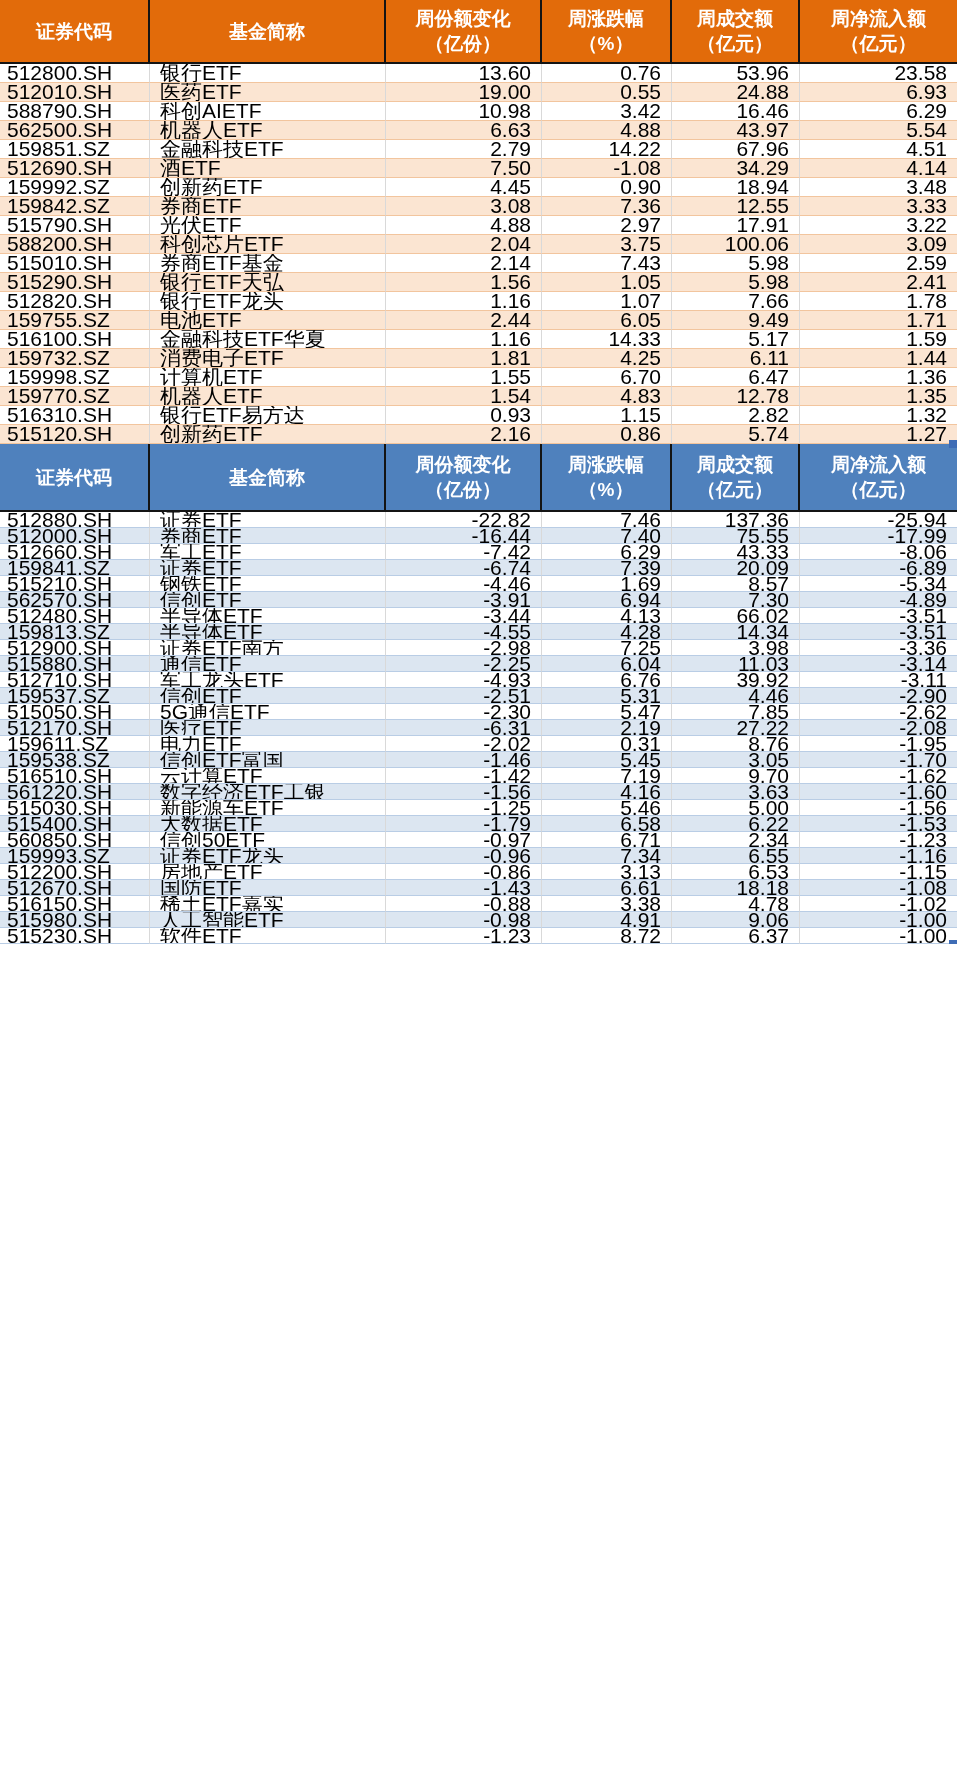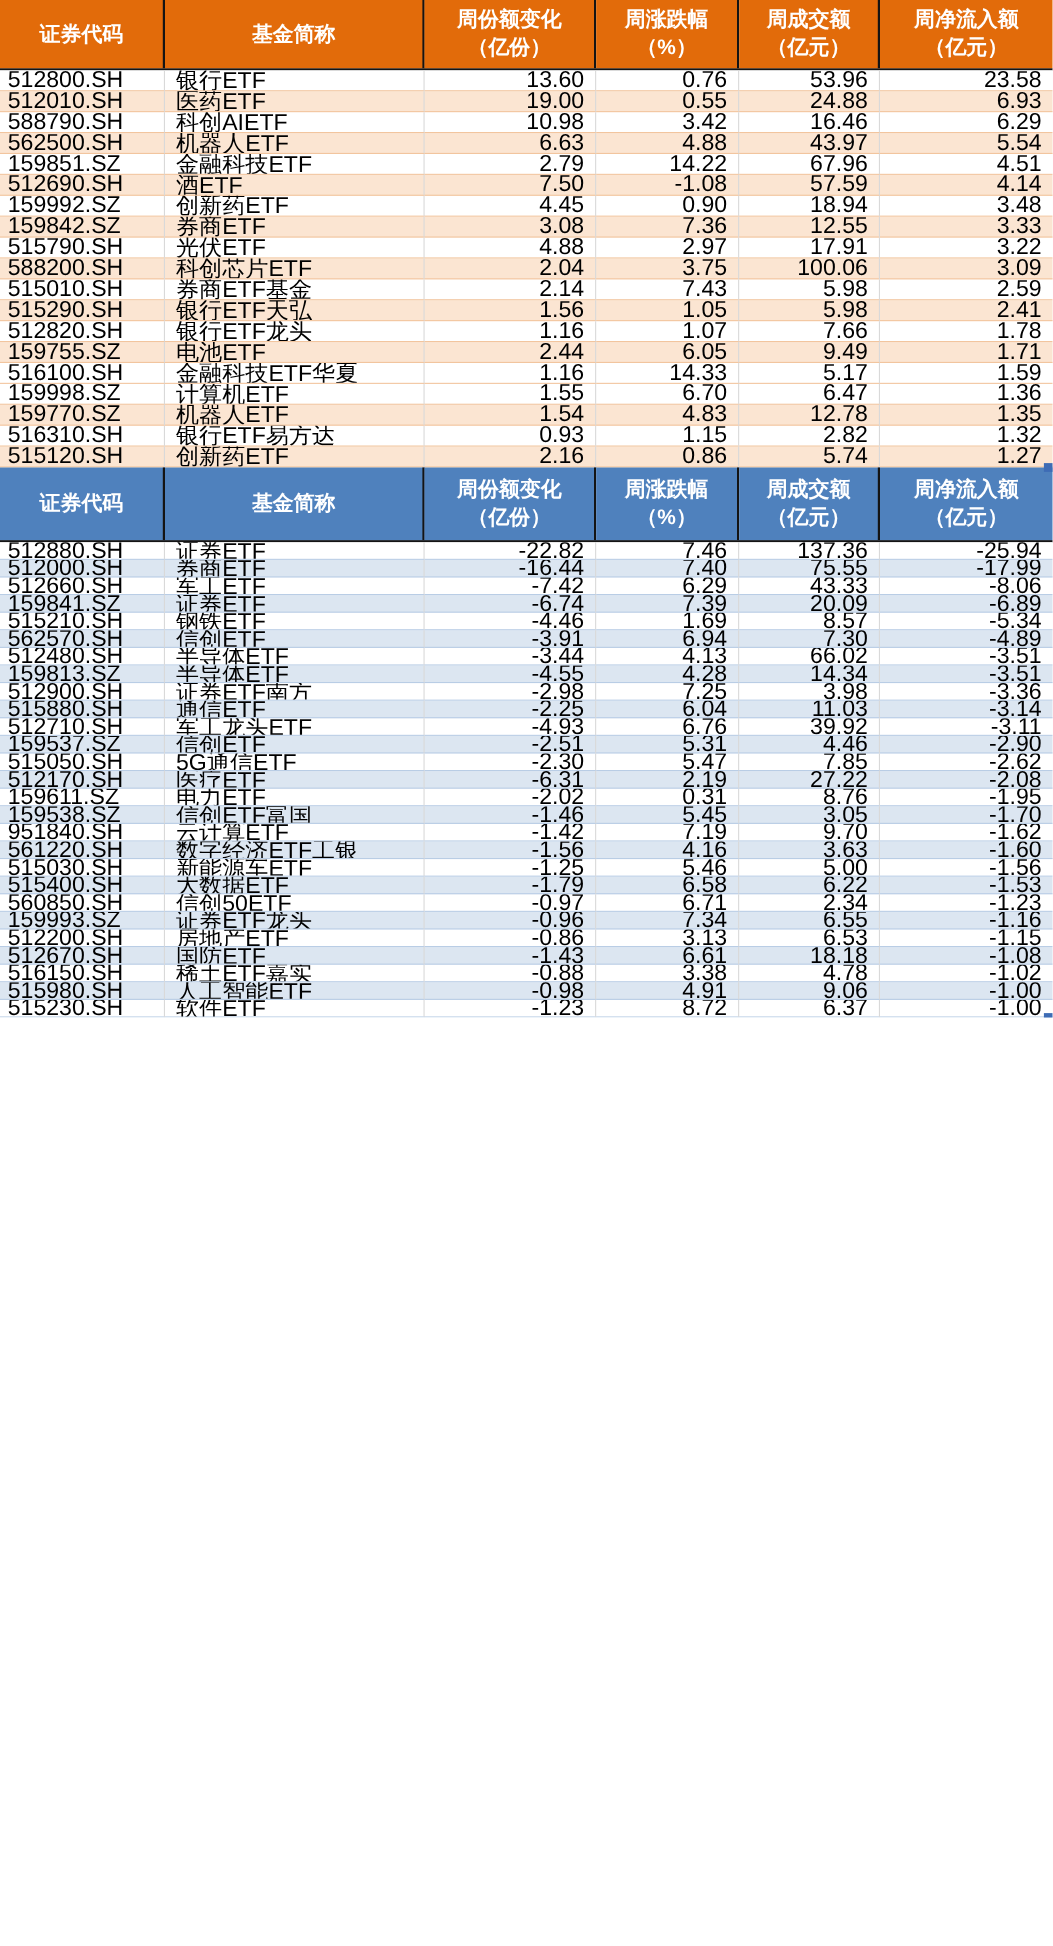--- a/index.html
+++ b/index.html
@@ -129,21 +129,21 @@
           <div class="cell b c2">2.79</div>
           <div class="cell b c3">14.22</div>
           <div class="cell b c4">67.96</div>
           <div class="cell b c5">4.51</div>
         </div>
         <div class="row stripe">
           <div class="cell b c0">512690.SH</div>
           <div class="cell b c1">酒ETF</div>
           <div class="cell b c2">7.50</div>
           <div class="cell b c3">-1.08</div>
-          <div class="cell b c4">57.59</div>
+          <div class="cell b c4">34.29</div>
           <div class="cell b c5">4.14</div>
         </div>
         <div class="row">
           <div class="cell b c0">159992.SZ</div>
           <div class="cell b c1">创新药ETF</div>
           <div class="cell b c2">4.45</div>
           <div class="cell b c3">0.90</div>
           <div class="cell b c4">18.94</div>
           <div class="cell b c5">3.48</div>
         </div>
@@ -203,20 +203,28 @@
           <div class="cell b c4">9.49</div>
           <div class="cell b c5">1.71</div>
         </div>
         <div class="row">
           <div class="cell b c0">516100.SH</div>
           <div class="cell b c1">金融科技ETF华夏</div>
           <div class="cell b c2">1.16</div>
           <div class="cell b c3">14.33</div>
           <div class="cell b c4">5.17</div>
           <div class="cell b c5">1.59</div>
+        </div>
+        <div class="row stripe">
+          <div class="cell b c0">159732.SZ</div>
+          <div class="cell b c1">消费电子ETF</div>
+          <div class="cell b c2">1.81</div>
+          <div class="cell b c3">4.25</div>
+          <div class="cell b c4">6.11</div>
+          <div class="cell b c5">1.44</div>
         </div>
         <div class="row">
           <div class="cell b c0">159998.SZ</div>
           <div class="cell b c1">计算机ETF</div>
           <div class="cell b c2">1.55</div>
           <div class="cell b c3">6.70</div>
           <div class="cell b c4">6.47</div>
           <div class="cell b c5">1.36</div>
         </div>
         <div class="row stripe">
@@ -395,21 +403,21 @@
         </div>
         <div class="row stripe">
           <div class="cell b c0">159538.SZ</div>
           <div class="cell b c1">信创ETF富国</div>
           <div class="cell b c2">-1.46</div>
           <div class="cell b c3">5.45</div>
           <div class="cell b c4">3.05</div>
           <div class="cell b c5">-1.70</div>
         </div>
         <div class="row">
-          <div class="cell b c0">951840.SH</div>
+          <div class="cell b c0">516510.SH</div>
           <div class="cell b c1">云计算ETF</div>
           <div class="cell b c2">-1.42</div>
           <div class="cell b c3">7.19</div>
           <div class="cell b c4">9.70</div>
           <div class="cell b c5">-1.62</div>
         </div>
         <div class="row stripe">
           <div class="cell b c0">561220.SH</div>
           <div class="cell b c1">数字经济ETF工银</div>
           <div class="cell b c2">-1.56</div>

